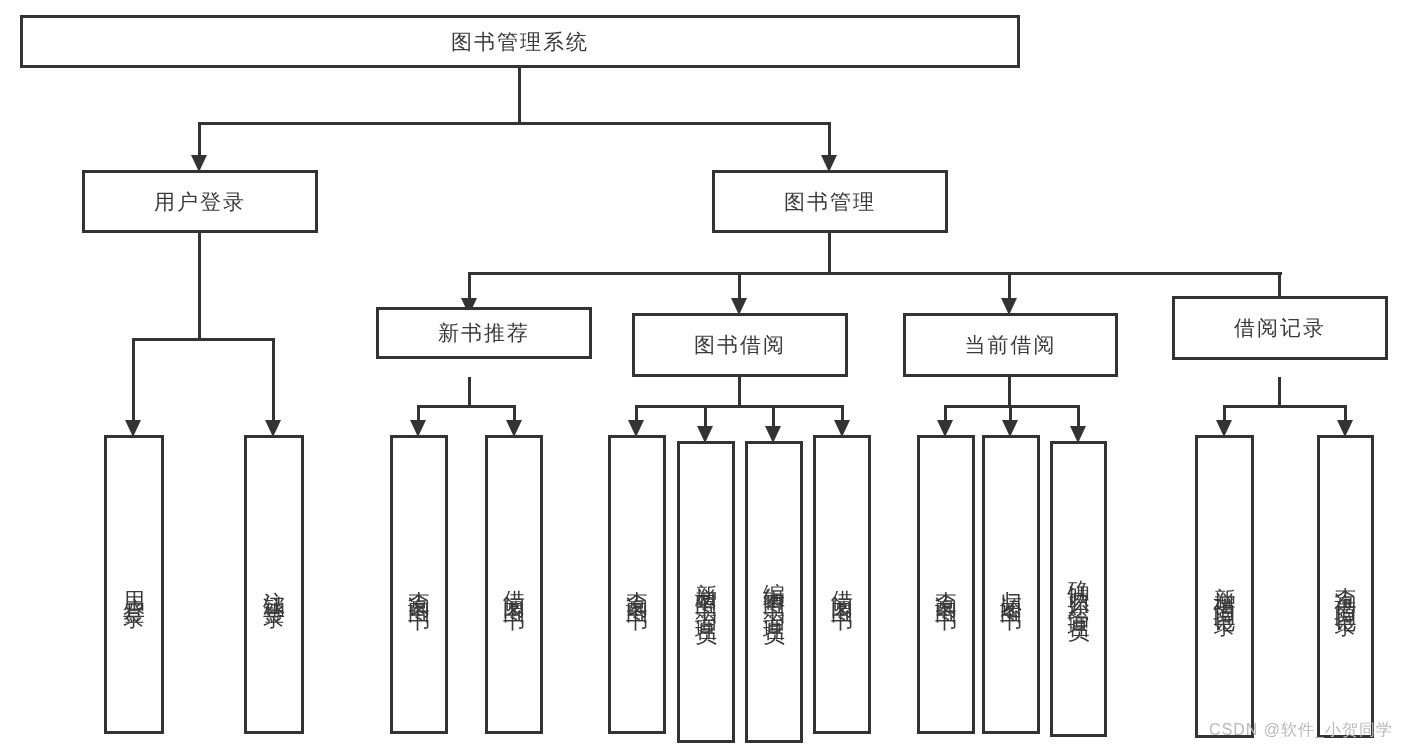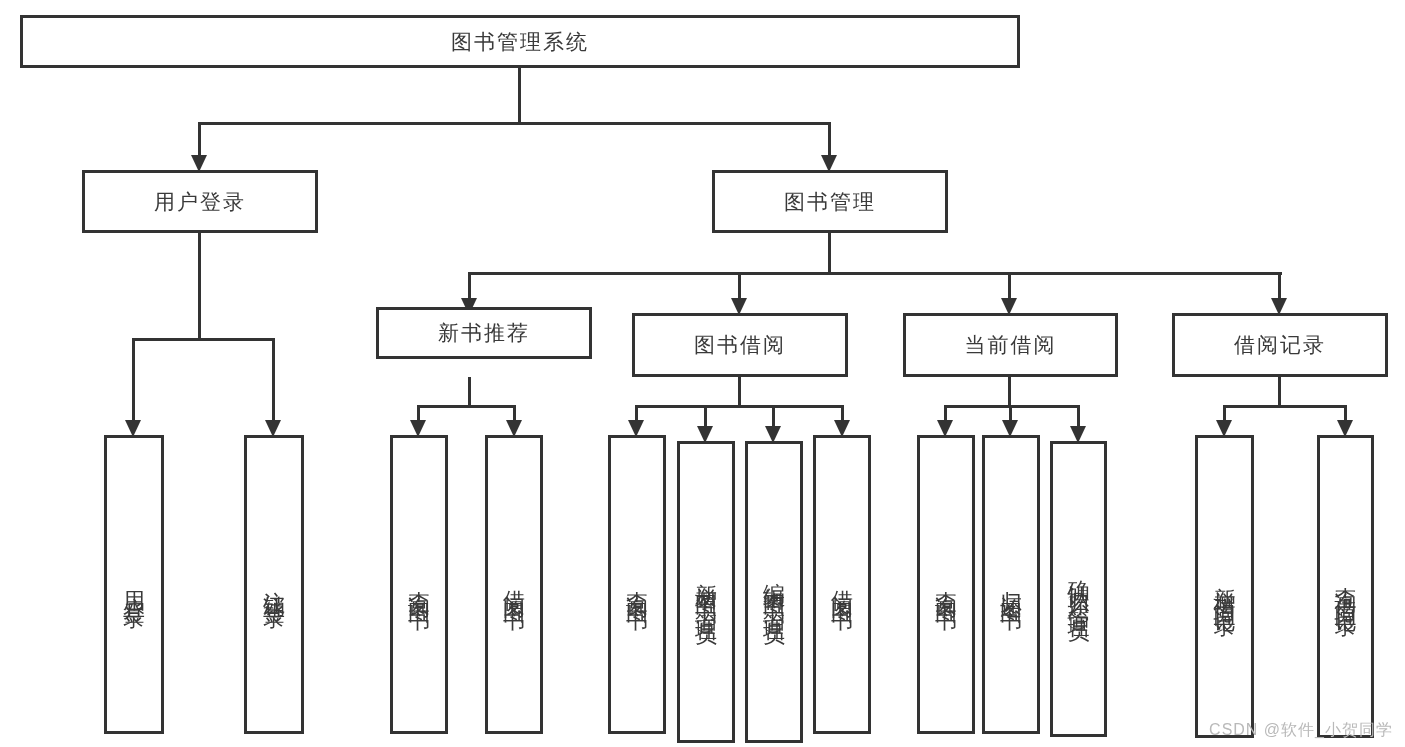--- a/index.html
+++ b/index.html
@@ -92,21 +92,21 @@
 
   <div class="box" style="left:362px;top:307px;width:216px;height:52px;margin-left:14px;">
     <span class="hlabel">新书推荐</span>
   </div>
   <div class="box" style="left:903px;top:313px;width:215px;height:64px;">
     <span class="hlabel">当前借阅</span>
   </div>
   <div class="box" style="left:632px;top:313px;width:216px;height:64px;">
     <span class="hlabel">图书借阅</span>
   </div>
-  <div class="box" style="left:1172px;top:313px;width:216px;height:64px;text-align:right;">
+  <div class="box" style="left:1172px;top:296px;width:216px;height:64px;text-align:right;">
     <span class="hlabel">借阅记录</span>
   </div>
 
   <div class="vline" style="left:468px;top:377px;height:30px;"></div>
   <div class="hline" style="left:417px;top:405px;width:99px;"></div>
   <div class="arrow" style="left:417px;top:405px;height:15px;"></div>
   <div class="arrow" style="left:513px;top:405px;height:15px;"></div>
 
   <div class="vline" style="left:738px;top:377px;height:30px;"></div>
   <div class="hline" style="left:635px;top:405px;width:209px;"></div>

